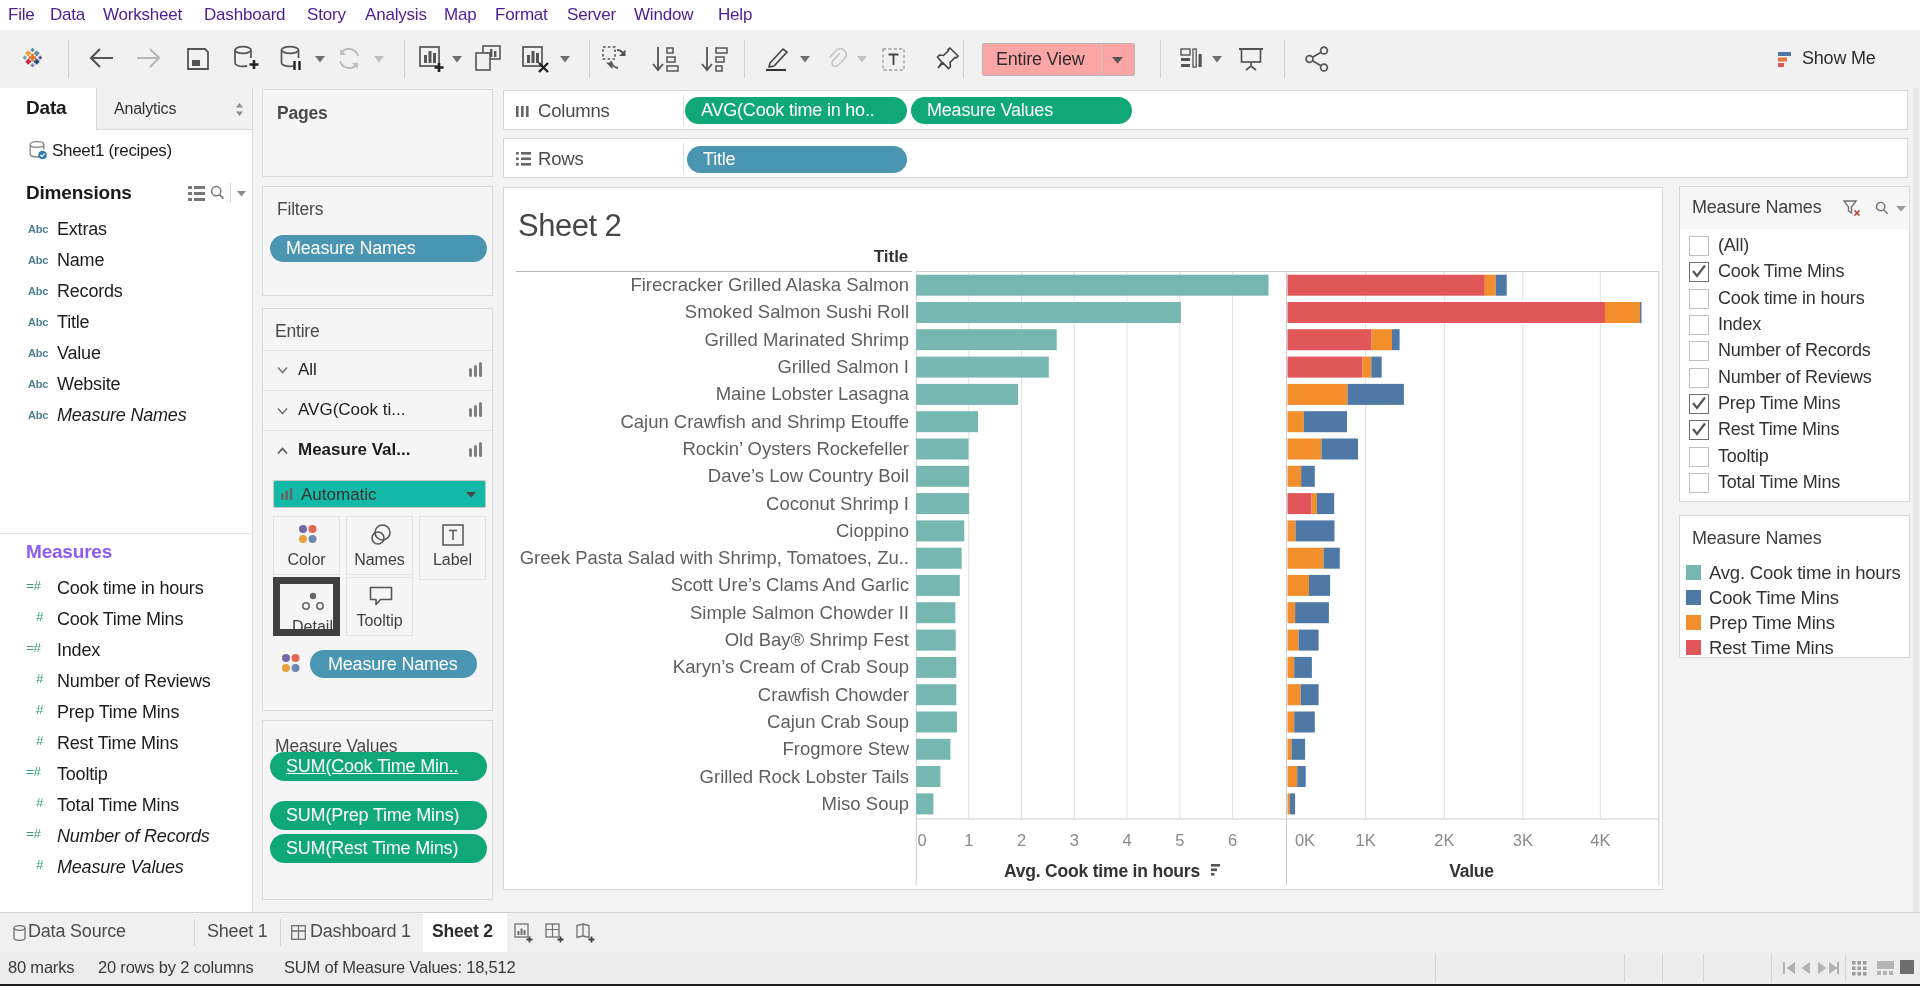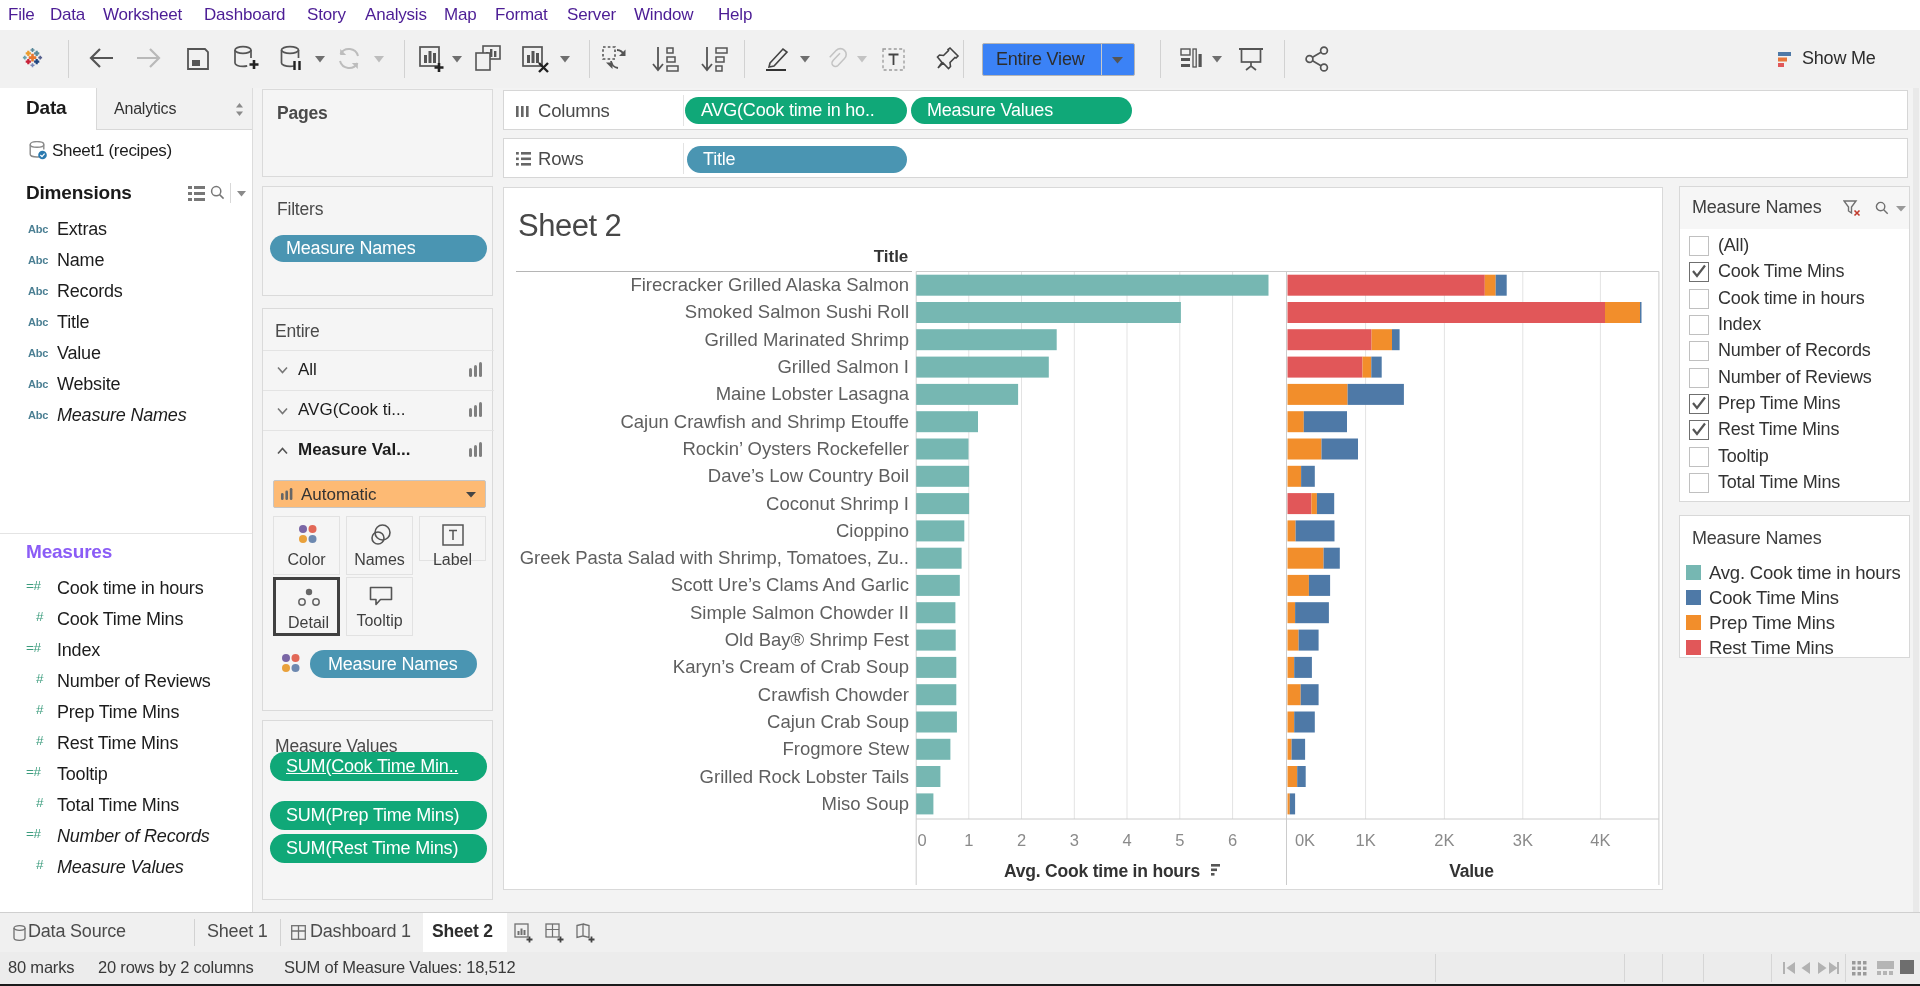--- a/index.html
+++ b/index.html
@@ -185,21 +185,21 @@
   <svg class="abs" style="left:882px;top:18px" width="23" height="23" viewBox="0 0 23 23">
       <rect x="1" y="1" width="21" height="21" fill="none" stroke="#9a9a9a" stroke-width="1.3" stroke-dasharray="3 2.4"></rect>
       <path d="M6.5 6.5h10M11.5 6.5v10.5" stroke="#444" stroke-width="1.8" fill="none"></path>
     </svg>
 
   <svg class="abs" style="left:936px;top:16px" width="26" height="27" viewBox="0 0 26 27">
       <path d="M14 2l8 8-2 2-1-.5-5 5 .5 4-2 2-5.5-5.5L2 22l4-5.5L1.5 11l2-2 4 .5 5-5-.5-1z" stroke="#444" stroke-width="1.6" fill="none"></path>
     </svg>
   <div class="tsep" style="left:963px"></div>
 
-  <div class="abs" style="left:982px;top:13px;width:153px;height:33px;background:#3b82f6;border:1px solid #b5b5b5;border-radius:2px;box-sizing:border-box;">
+  <div class="abs" style="left:982px;top:13px;width:153px;height:33px;background:#fca5a5;border:1px solid #b5b5b5;border-radius:2px;box-sizing:border-box;">
     <span style="position:absolute;left:13px;top:5px;font-size:18px;color:#2d2d2d;letter-spacing:-0.2px;">Entire View</span>
     <div style="position:absolute;right:32px;top:0;width:1px;height:31px;background:#c9c9c9;"></div>
     <svg style="position:absolute;right:11px;top:13px" width="11" height="7" viewBox="0 0 11 7">
         <path d="M0 0h11L5.5 6.5z" fill="#555"></path>
       </svg>
   </div>
   <div class="tsep" style="left:1160px"></div>
 
   <svg class="abs" style="left:1180px;top:18px" width="24" height="22" viewBox="0 0 24 22">
       <rect x="1" y="1" width="9" height="6" fill="none" stroke="#555" stroke-width="1.4"></rect>
@@ -352,21 +352,21 @@
     <svg style="position:absolute;left:14px;top:138px" width="11" height="8" viewBox="0 0 11 8">
         <path d="M1 6.5l4.5-5L10 6.5" stroke="#555" stroke-width="1.6" fill="none"></path>
       </svg>
     <span style="position:absolute;left:35px;top:131px;font-size:17px;font-weight:bold;color:#1c1c1c;">Measure Val...</span>
     <svg style="position:absolute;left:206px;top:133px" width="14" height="16" viewBox="0 0 14 16">
         <rect x="0" y="6" width="3" height="9" rx="1.5" fill="#808080"></rect>
         <rect x="5" y="3" width="3" height="12" rx="1.5" fill="#808080"></rect>
         <rect x="10" y="0" width="3" height="15" rx="1.5" fill="#808080"></rect>
       </svg>
 
-    <div style="position:absolute;left:10px;top:171px;width:213px;height:28px;background:#fdba74;border:1px solid #c6c6c6;border-radius:2px;box-sizing:border-box;">
+    <div style="position:absolute;left:10px;top:171px;width:213px;height:28px;background:#14b8a6;border:1px solid #c6c6c6;border-radius:2px;box-sizing:border-box;">
       <svg style="position:absolute;left:7px;top:7px" width="12" height="13" viewBox="0 0 12 13">
           <rect x="0" y="5" width="2.6" height="7" rx="1.3" fill="#666"></rect>
           <rect x="4.4" y="2.5" width="2.6" height="9.5" rx="1.3" fill="#666"></rect>
           <rect x="8.8" y="0" width="2.6" height="12" rx="1.3" fill="#666"></rect>
         </svg>
       <span style="position:absolute;left:27px;top:4px;font-size:17px;color:#333;">Automatic</span>
       <svg style="position:absolute;right:9px;top:11px" width="10" height="6" viewBox="0 0 10 6">
           <path d="M0 0h10L5 5.5z" fill="#444"></path>
         </svg>
     </div>
@@ -380,29 +380,29 @@
         </svg>
       <span style="position:absolute;left:0;top:34px;width:65px;text-align:center;font-size:16px;color:#3f3f3f;">Color</span>
     </div>
     <div style="position:absolute;left:83px;top:207px;width:67px;height:59px;border:1px solid #e2e2e2;box-sizing:border-box;">
       <svg style="position:absolute;left:22px;top:6px" width="24" height="24" viewBox="0 0 24 24">
           <circle cx="9" cy="15" r="6" stroke="#555" stroke-width="1.6" fill="none"></circle>
           <circle cx="13.5" cy="9.5" r="7.5" stroke="#555" stroke-width="1.6" fill="none"></circle>
         </svg>
       <span style="position:absolute;left:0;top:34px;width:65px;text-align:center;font-size:16px;color:#3f3f3f;">Names</span>
     </div>
-    <div style="position:absolute;left:156px;top:207px;width:67px;height:45px;border:1px solid #e2e2e2;box-sizing:border-box;">
+    <div style="position:absolute;left:156px;top:207px;width:67px;height:64px;border:1px solid #e2e2e2;box-sizing:border-box;">
       <svg style="position:absolute;left:22px;top:7px" width="22" height="22" viewBox="0 0 22 22">
           <rect x="1" y="1" width="20" height="20" fill="none" stroke="#555" stroke-width="1.5"></rect>
           <path d="M7 6.5h8M11 6.5V16" stroke="#555" stroke-width="1.5" fill="none"></path>
         </svg>
       <span style="position:absolute;left:0;top:34px;width:65px;text-align:center;font-size:16px;color:#3f3f3f;">Label</span>
     </div>
 
-    <div style="position:absolute;left:10px;top:268px;width:67px;height:59px;border:3px solid #404040;box-sizing:border-box;">
+    <div style="position:absolute;left:10px;top:268px;width:67px;height:59px;border:7px solid #404040;box-sizing:border-box;">
       <svg style="position:absolute;left:21px;top:8px" width="24" height="20" viewBox="0 0 24 20">
           <circle cx="12" cy="4" r="3.2" fill="#666"></circle>
           <circle cx="5" cy="14" r="3.2" stroke="#666" stroke-width="1.5" fill="none"></circle>
           <circle cx="19" cy="14" r="3.2" stroke="#666" stroke-width="1.5" fill="none"></circle>
         </svg>
       <span style="position:absolute;left:0;top:34px;width:65px;text-align:center;font-size:16px;color:#3f3f3f;">Detail</span>
     </div>
     <div style="position:absolute;left:83px;top:268px;width:67px;height:59px;border:1px solid #e2e2e2;box-sizing:border-box;">
       <svg style="position:absolute;left:22px;top:8px" width="24" height="21" viewBox="0 0 24 21">
           <path d="M1.5 1.5h21v12h-11l-4.5 5v-5h-5.5z" stroke="#555" stroke-width="1.6" fill="none" stroke-linejoin="round"></path>

